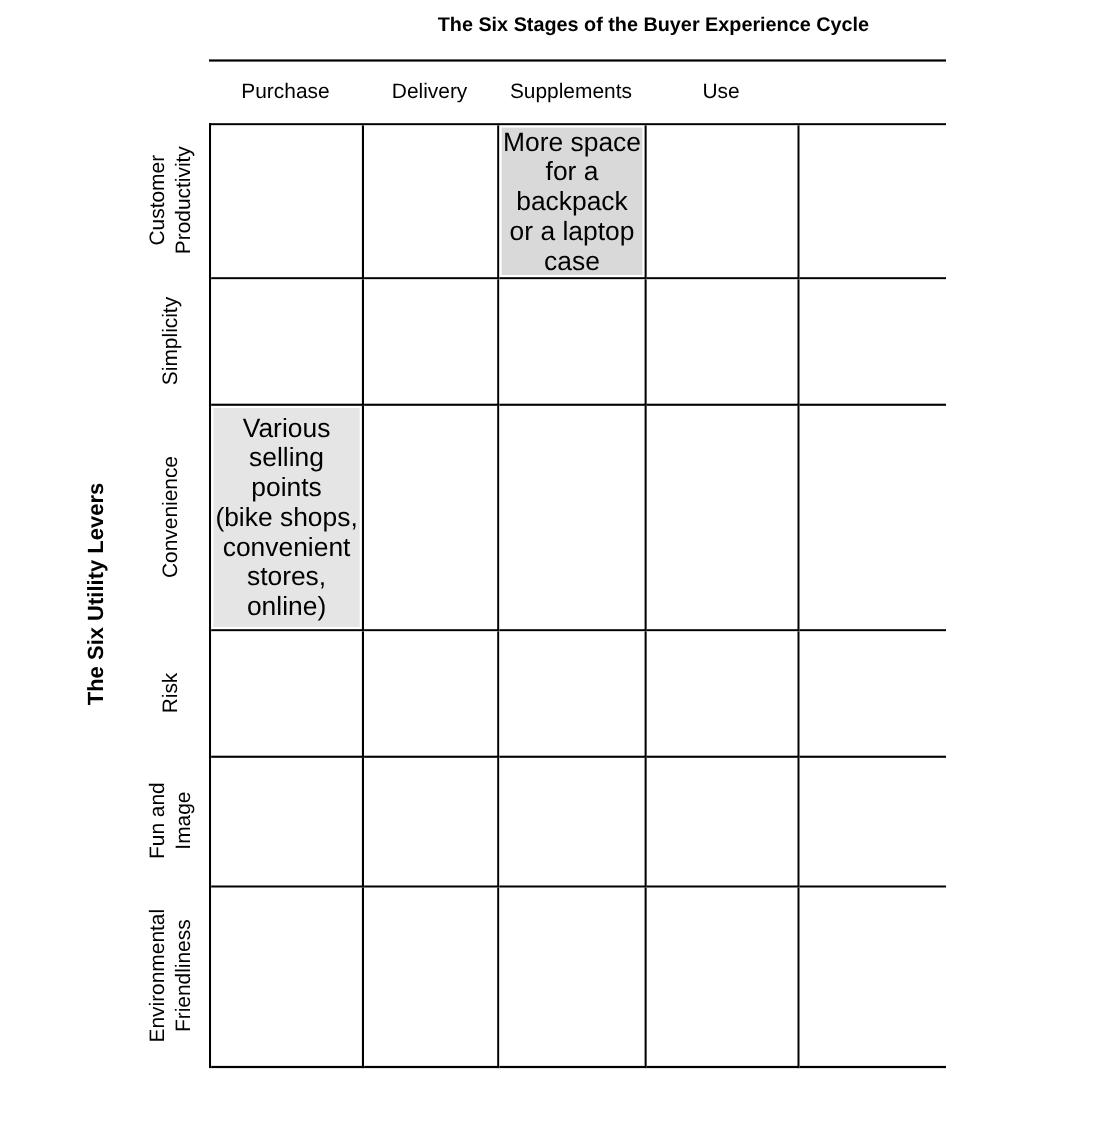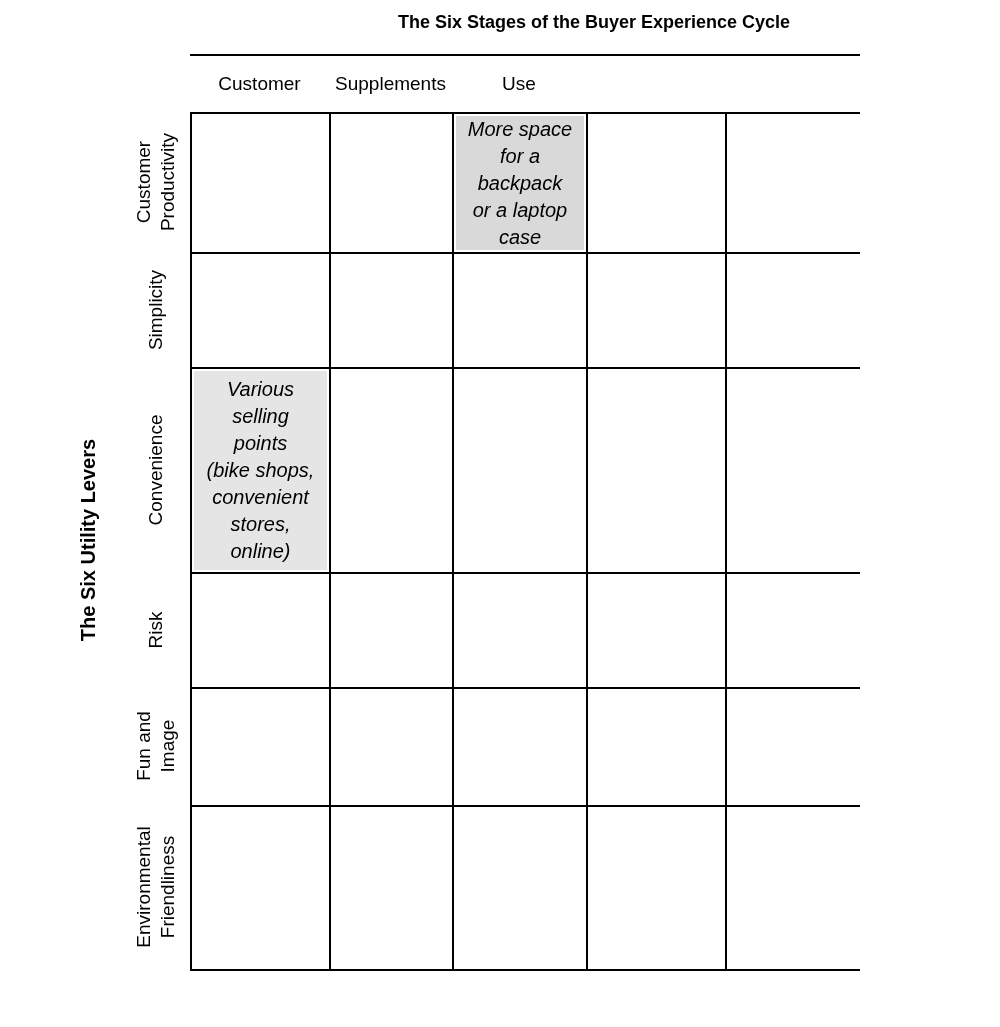--- a/index.html
+++ b/index.html
@@ -90,35 +90,35 @@
     background: #ffffff;
   }
   .note {
     flex: 1 1 auto;
     margin: 2px;
     display: flex;
     align-items: center;
     justify-content: center;
     text-align: center;
     white-space: pre-line;
-    font-size: 20px;
+    font-size: 24px;
     line-height: 27px;
-    font-style: italic;
   }
 </style>
 </head>
 <body>
 
 <div class="canvas">
 
   <div class="chart-title">The Six Stages of the Buyer Experience Cycle</div>
   <div class="title-rule"></div>
 
   <div class="col-headers">
-    <div>Customer</div>
+    <div>Purchase</div>
+    <div>Delivery</div>
     <div>Supplements</div>
     <div>Use</div>
   </div>
 
   <div class="axis-title">The Six Utility Levers</div>
 
   <div class="row-label rl-1">Customer
 Productivity</div>
   <div class="row-label rl-2">Simplicity</div>
   <div class="row-label rl-3">Convenience</div>

